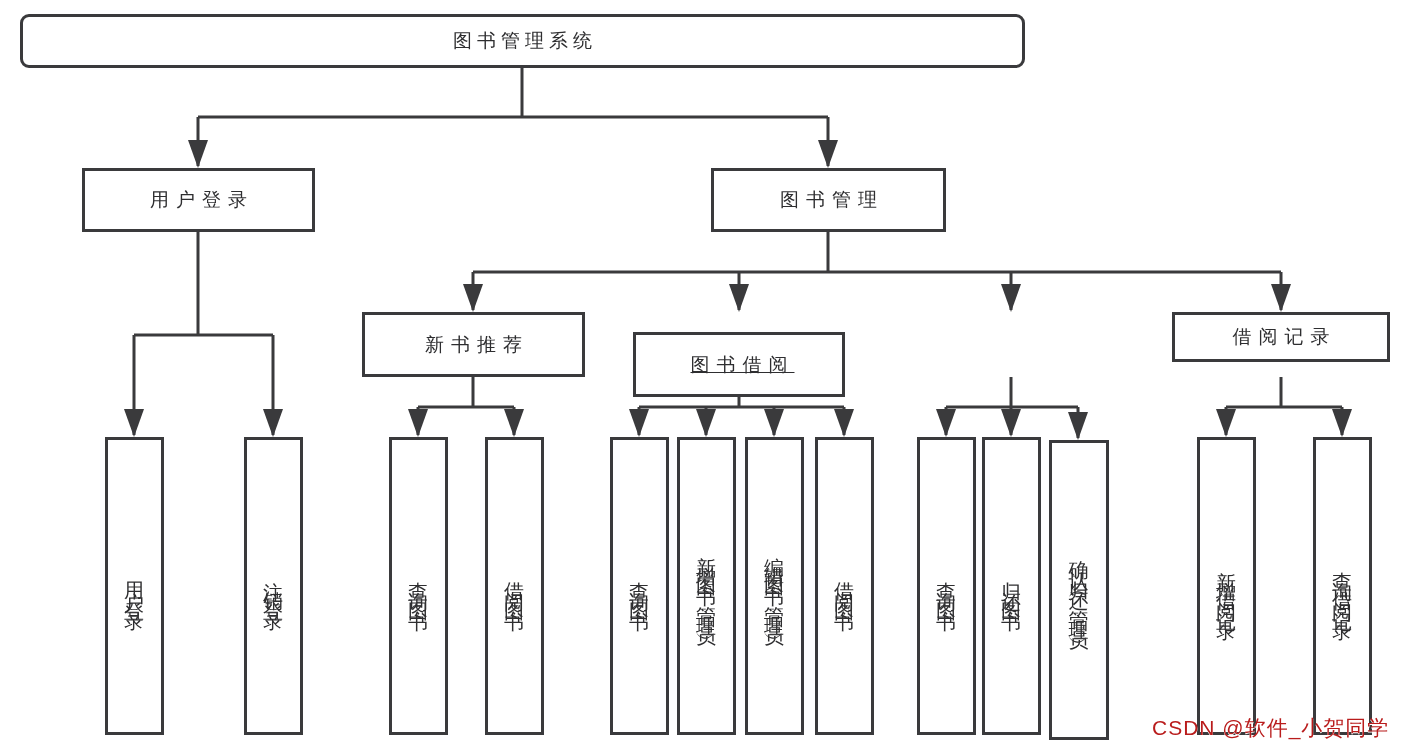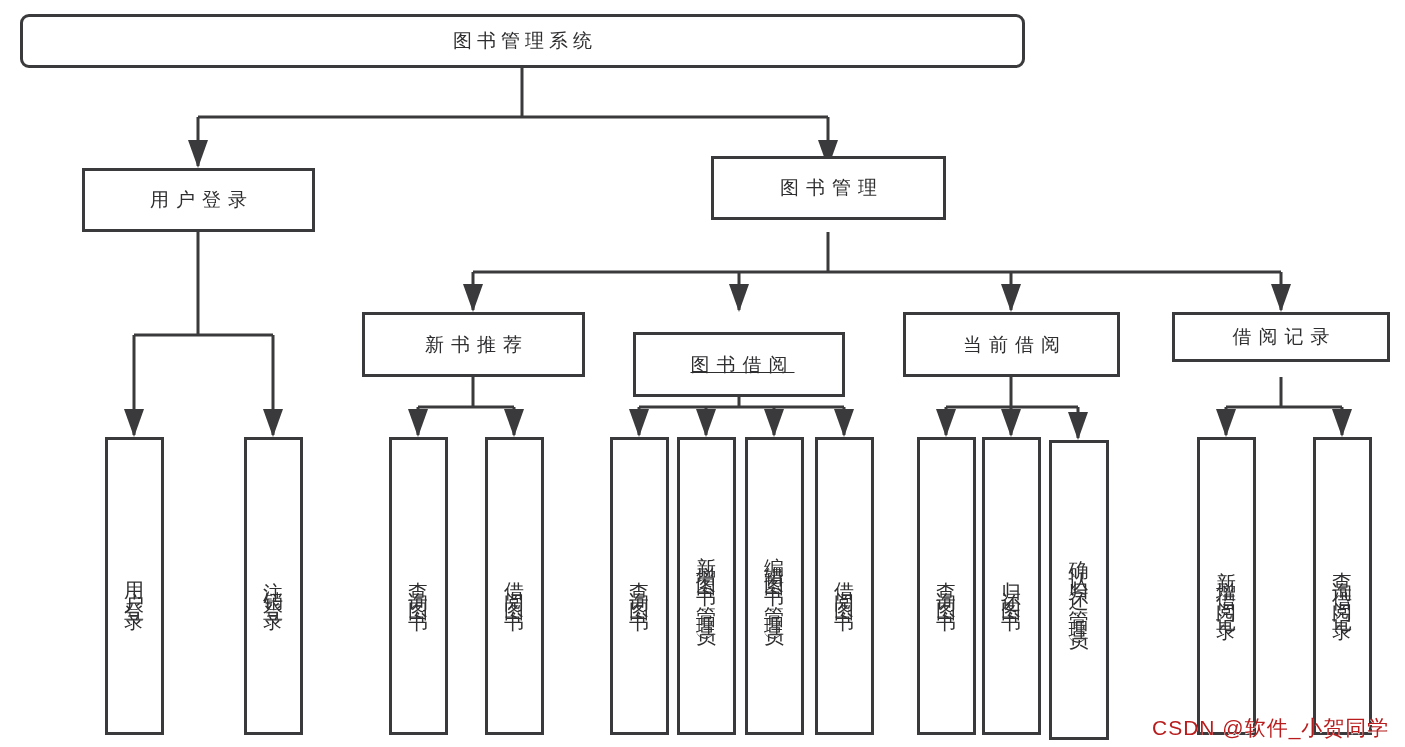--- a/index.html
+++ b/index.html
@@ -98,32 +98,29 @@
     </g>
   </svg>
 
   <div class="node root-box" style="left:20px; top:14px; width:1005px; height:54px;">
     <span>图书管理系统</span>
   </div>
 
   <div class="node hbox" style="left:82px; top:168px; width:233px; height:64px;">
     <span>用户登录</span>
   </div>
-  <div class="node hbox" style="left:711px; top:156px; width:235px; height:64px;">
+  <div class="node hbox" style="left:711px; top:168px; width:235px; height:64px;">
     <span>图书管理</span>
   </div>
 
   <div class="node hbox" style="left:362px; top:312px; width:223px; height:65px;">
     <span>新书推荐</span>
   </div>
   <div class="node hbox" style="left:633px; top:332px; width:212px; height:65px;text-decoration:underline;">
     <span>图书借阅</span>
-  </div>
-  <div class="node hbox" style="left:903px; top:312px; width:217px; height:65px;">
-    <span>当前借阅</span>
   </div>
   <div class="node hbox" style="left:1172px; top:312px; width:218px; height:50px;">
     <span>借阅记录</span>
   </div>
 
   <div class="node vbox" style="left:105px; top:437px; width:59px; height:298px;">
     <span>用户登录</span>
   </div>
   <div class="node vbox" style="left:244px; top:437px; width:59px; height:298px;">
     <span>注销登录</span>

